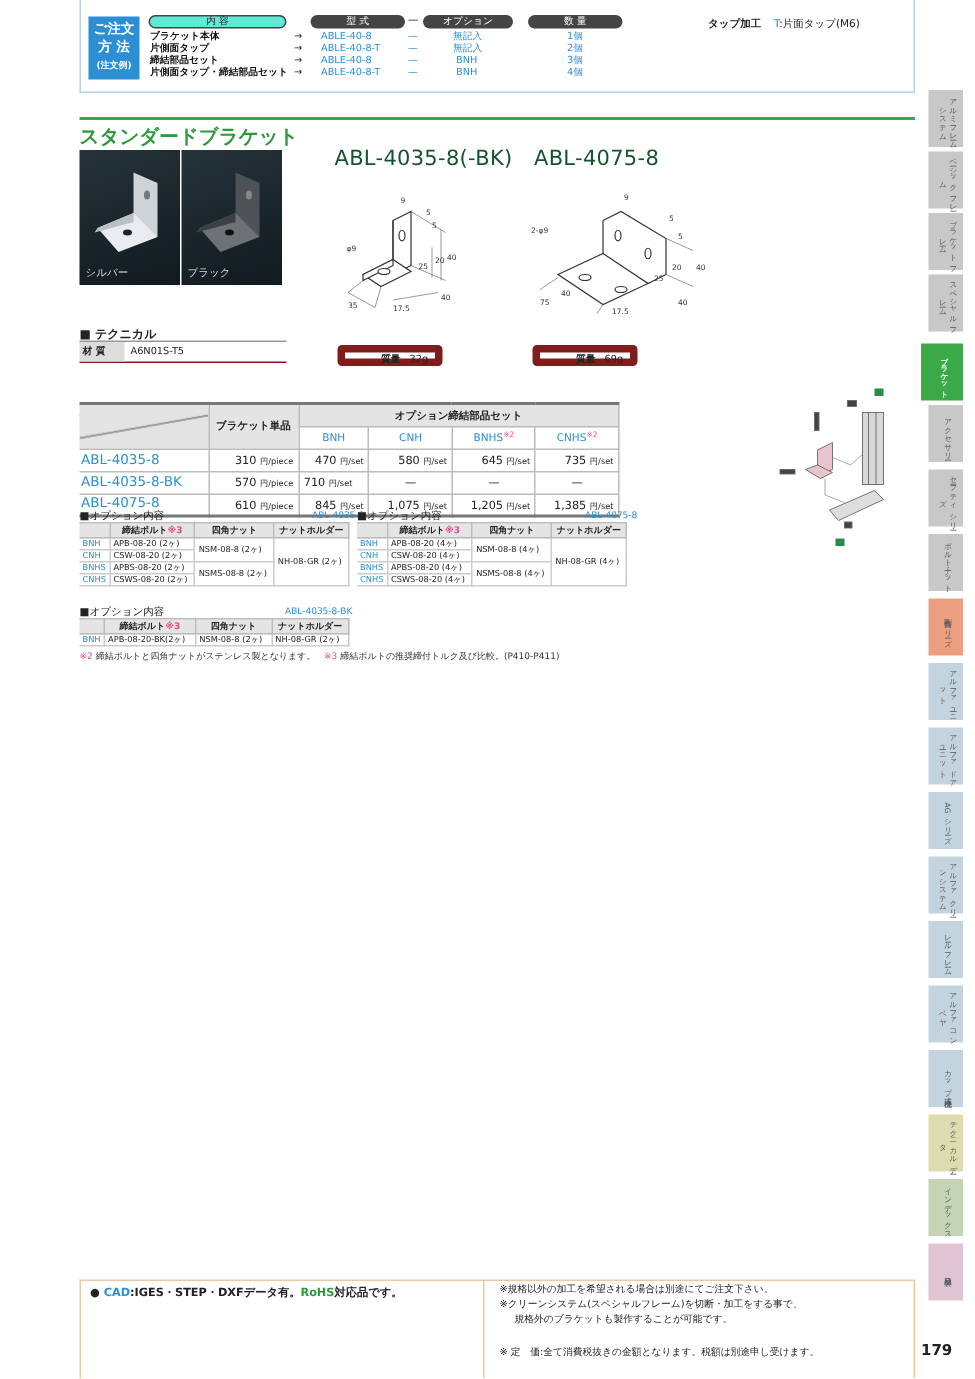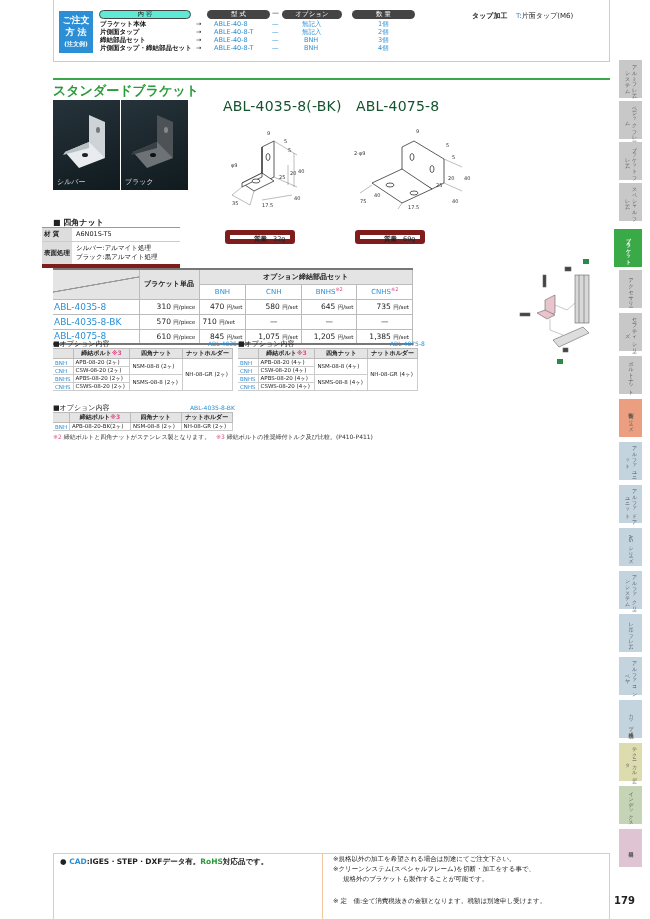--- a/index.html
+++ b/index.html
@@ -20,21 +20,21 @@
 .sec-title{left:53px;top:82px;font-size:13px;font-weight:bold;color:#2a9a3a}
 .model-title{font-size:14px;color:#14532d;letter-spacing:0.2px}
 
 .photo{background:linear-gradient(160deg,#26333a,#101a1f);}
 .photo-label{position:absolute;left:4px;bottom:3px;font-size:7px;color:#ddd}
 .bracket-3d{position:absolute}
 
 svg text{font-family:"DejaVu Sans",sans-serif}
 
 .tech-title{left:53px;top:217px;font-size:8px;font-weight:bold}
-.tech-table{left:42px;top:227px;width:138px;border-top:1px solid #999;border-bottom:4px solid #7f1d1d;font-size:6.5px}
+.tech-table{left:53px;top:227px;width:138px;border-top:1px solid #999;border-bottom:1px solid #7f1d1d;font-size:6.5px}
 .tech-table .r{display:flex;border-bottom:1px solid #ccc}
 .tech-table .r:last-child{border-bottom:none}
 .tech-table .k{width:30px;background:#ddd;font-weight:bold;padding:2px;display:flex;align-items:center}
 .tech-table .v{padding:2px 4px;line-height:9px}
 .weight{height:14px;border:5px solid #7f1d1d;border-radius:3px;font-size:6.5px;line-height:8px;padding-left:24px}
 .weight b{margin-right:6px}
 
 table{border-collapse:collapse}
 .price{left:53px;top:268px;width:360px;font-size:7.5px}
 .price td,.price th{border:1px solid #bbb;height:15px;text-align:right;padding:0 3px;white-space:nowrap}
@@ -197,32 +197,25 @@
     <text x="96" y="55">20</text>
     <text x="112" y="55">40</text>
     <text x="84" y="62">25</text>
     <text x="22" y="72">40</text>
     <text x="8" y="78">75</text>
     <text x="56" y="84">17.5</text>
     <text x="100" y="78">40</text>
   </g>
 </svg>
 
-<div class="abs tech-title">■ 四角ナット</div>
+<div class="abs tech-title">■ テクニカル</div>
 <div class="abs tech-table">
   <div class="r">
     <div class="k">材 質</div>
     <div class="v">A6N01S-T5</div>
-  </div>
-  <div class="r">
-    <div class="k">表面処理</div>
-    <div class="v">
-      <div>シルバー:アルマイト処理</div>
-      <div>ブラック:黒アルマイト処理</div>
-    </div>
   </div>
 </div>
 <div class="abs weight" style="left:225px;top:230px;width:70px"><b>質量</b><span>32g</span></div>
 <div class="abs weight" style="left:355px;top:230px;width:70px"><b>質量</b><span>69g</span></div>
 
 <table class="abs price">
   <tbody>
       <tr class="top">
     <th rowspan="2" style="width:86px;background:#e4e4e4;border-left:none;background-image:linear-gradient(170deg,transparent 48%,#999 49%,#999 51%,transparent 52%)"></th>
     <th rowspan="2" style="width:60px">ブラケット単品</th>

